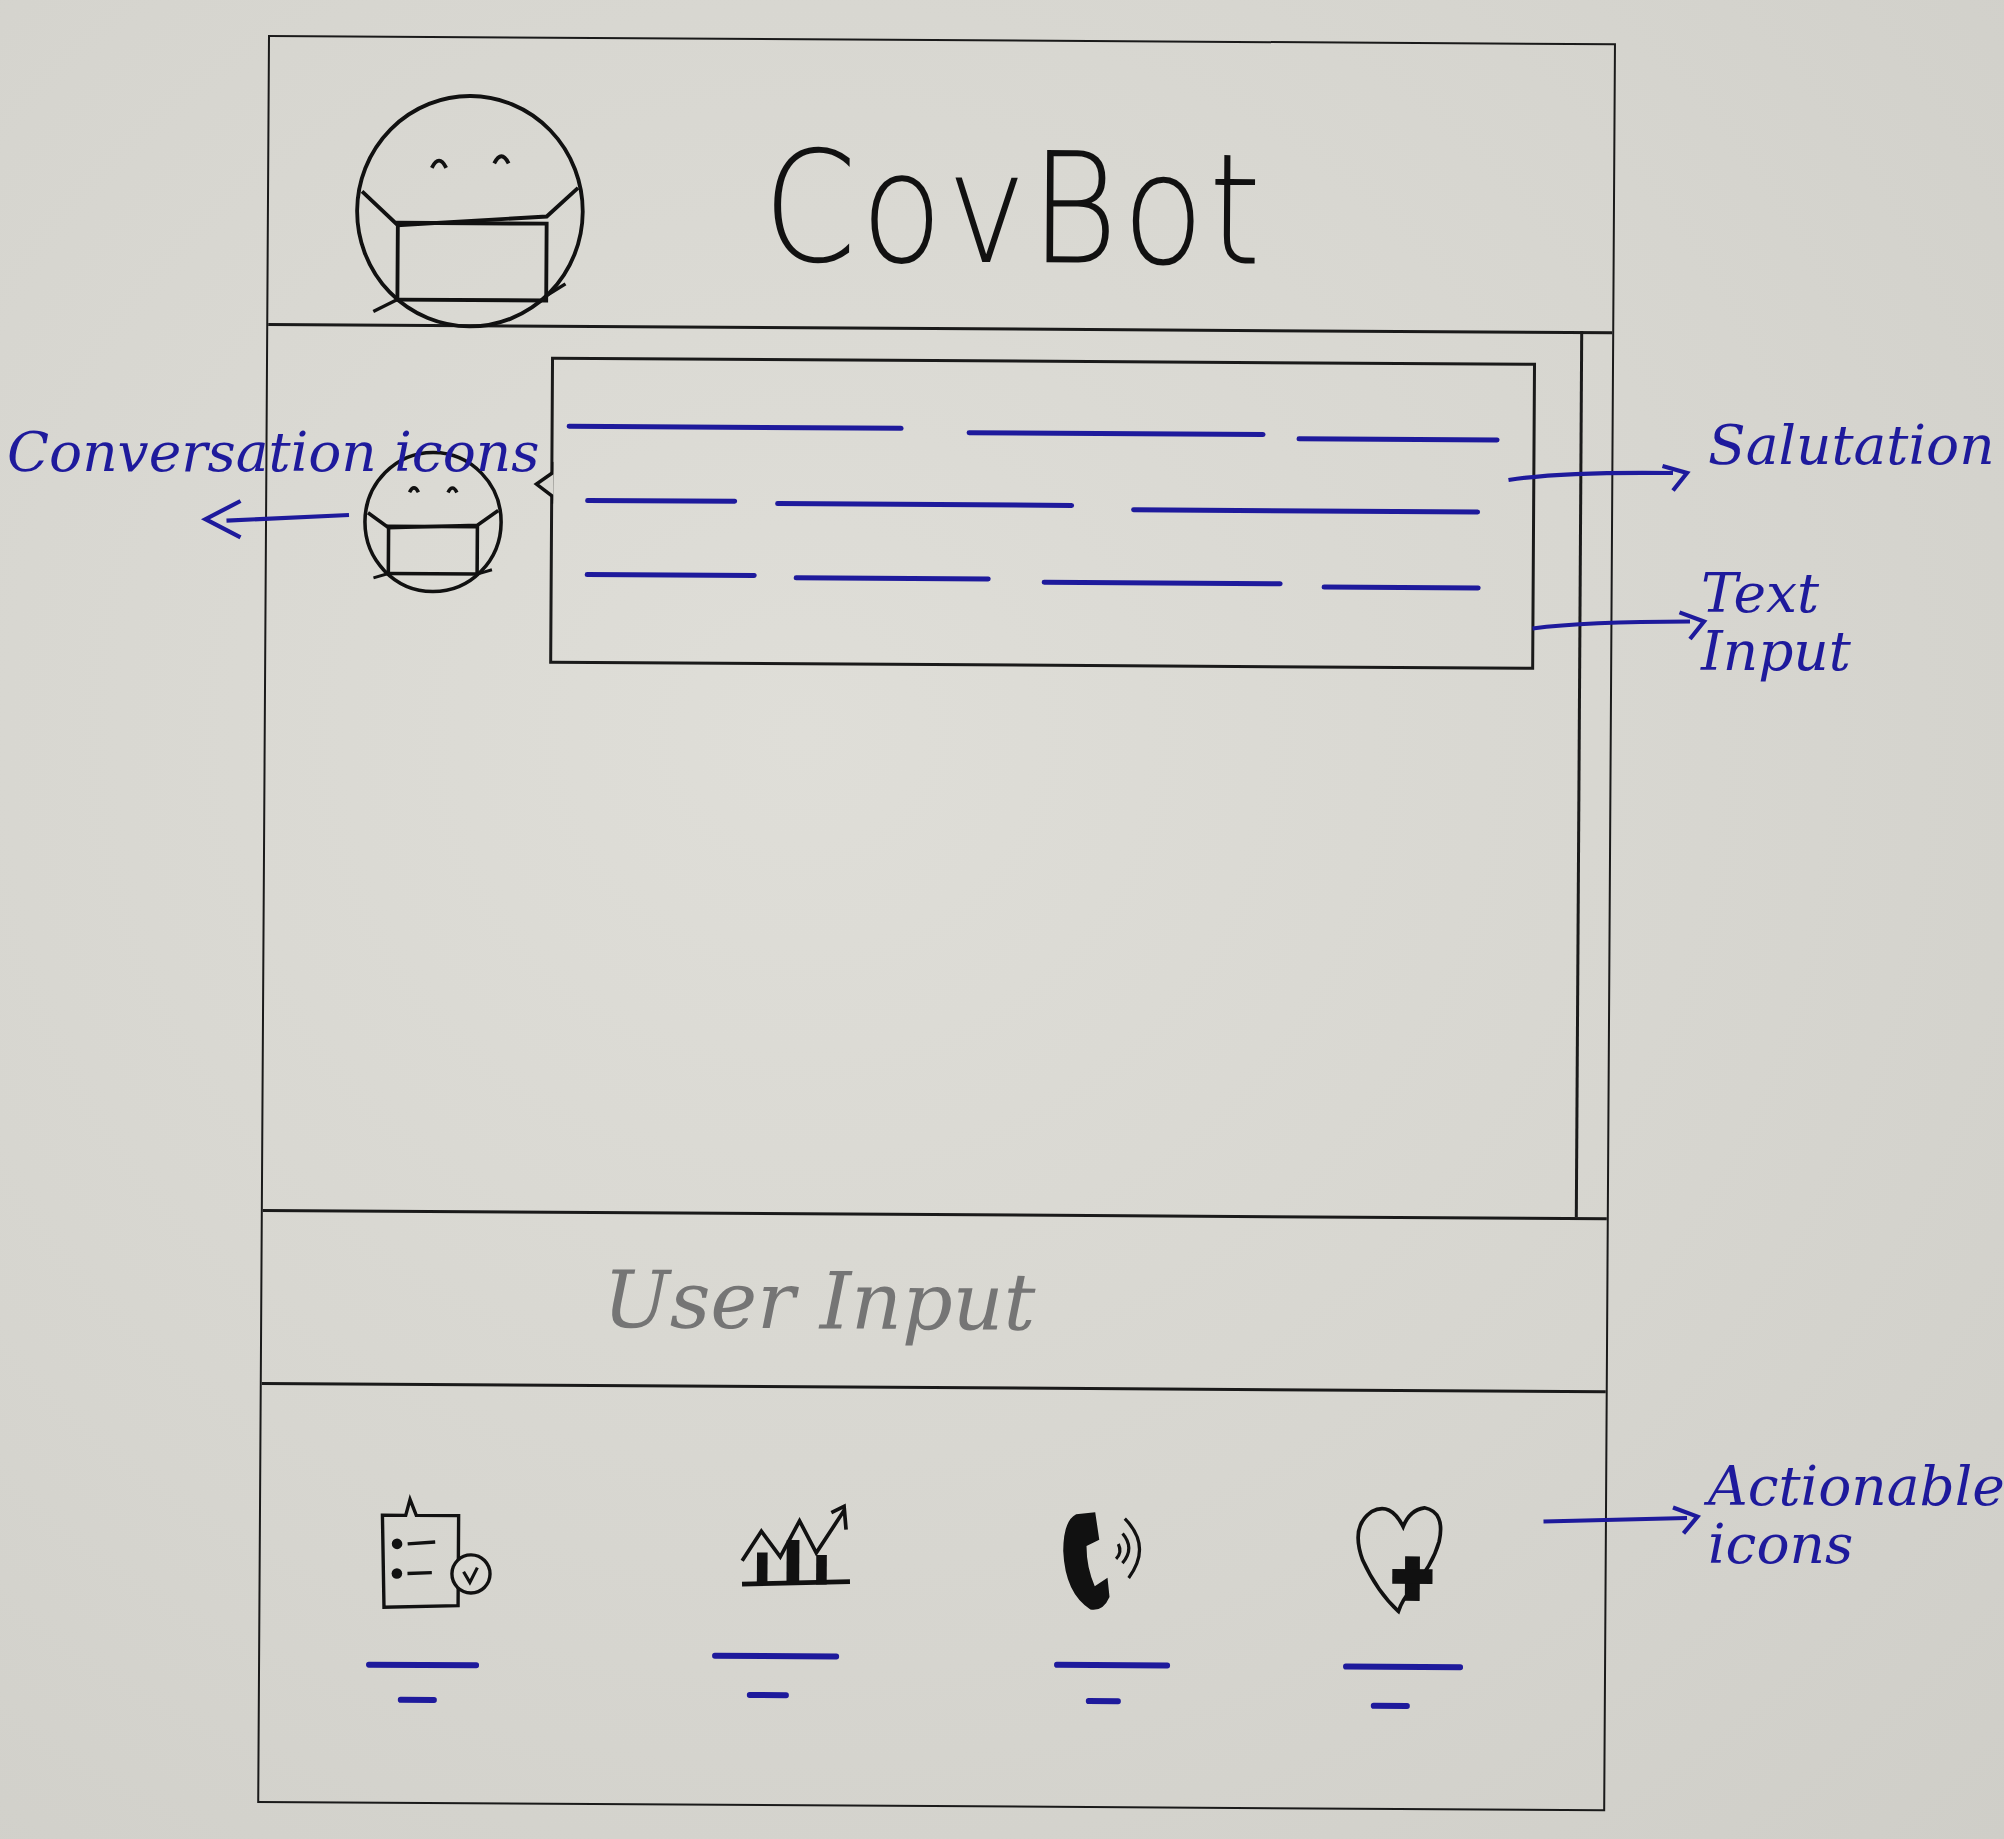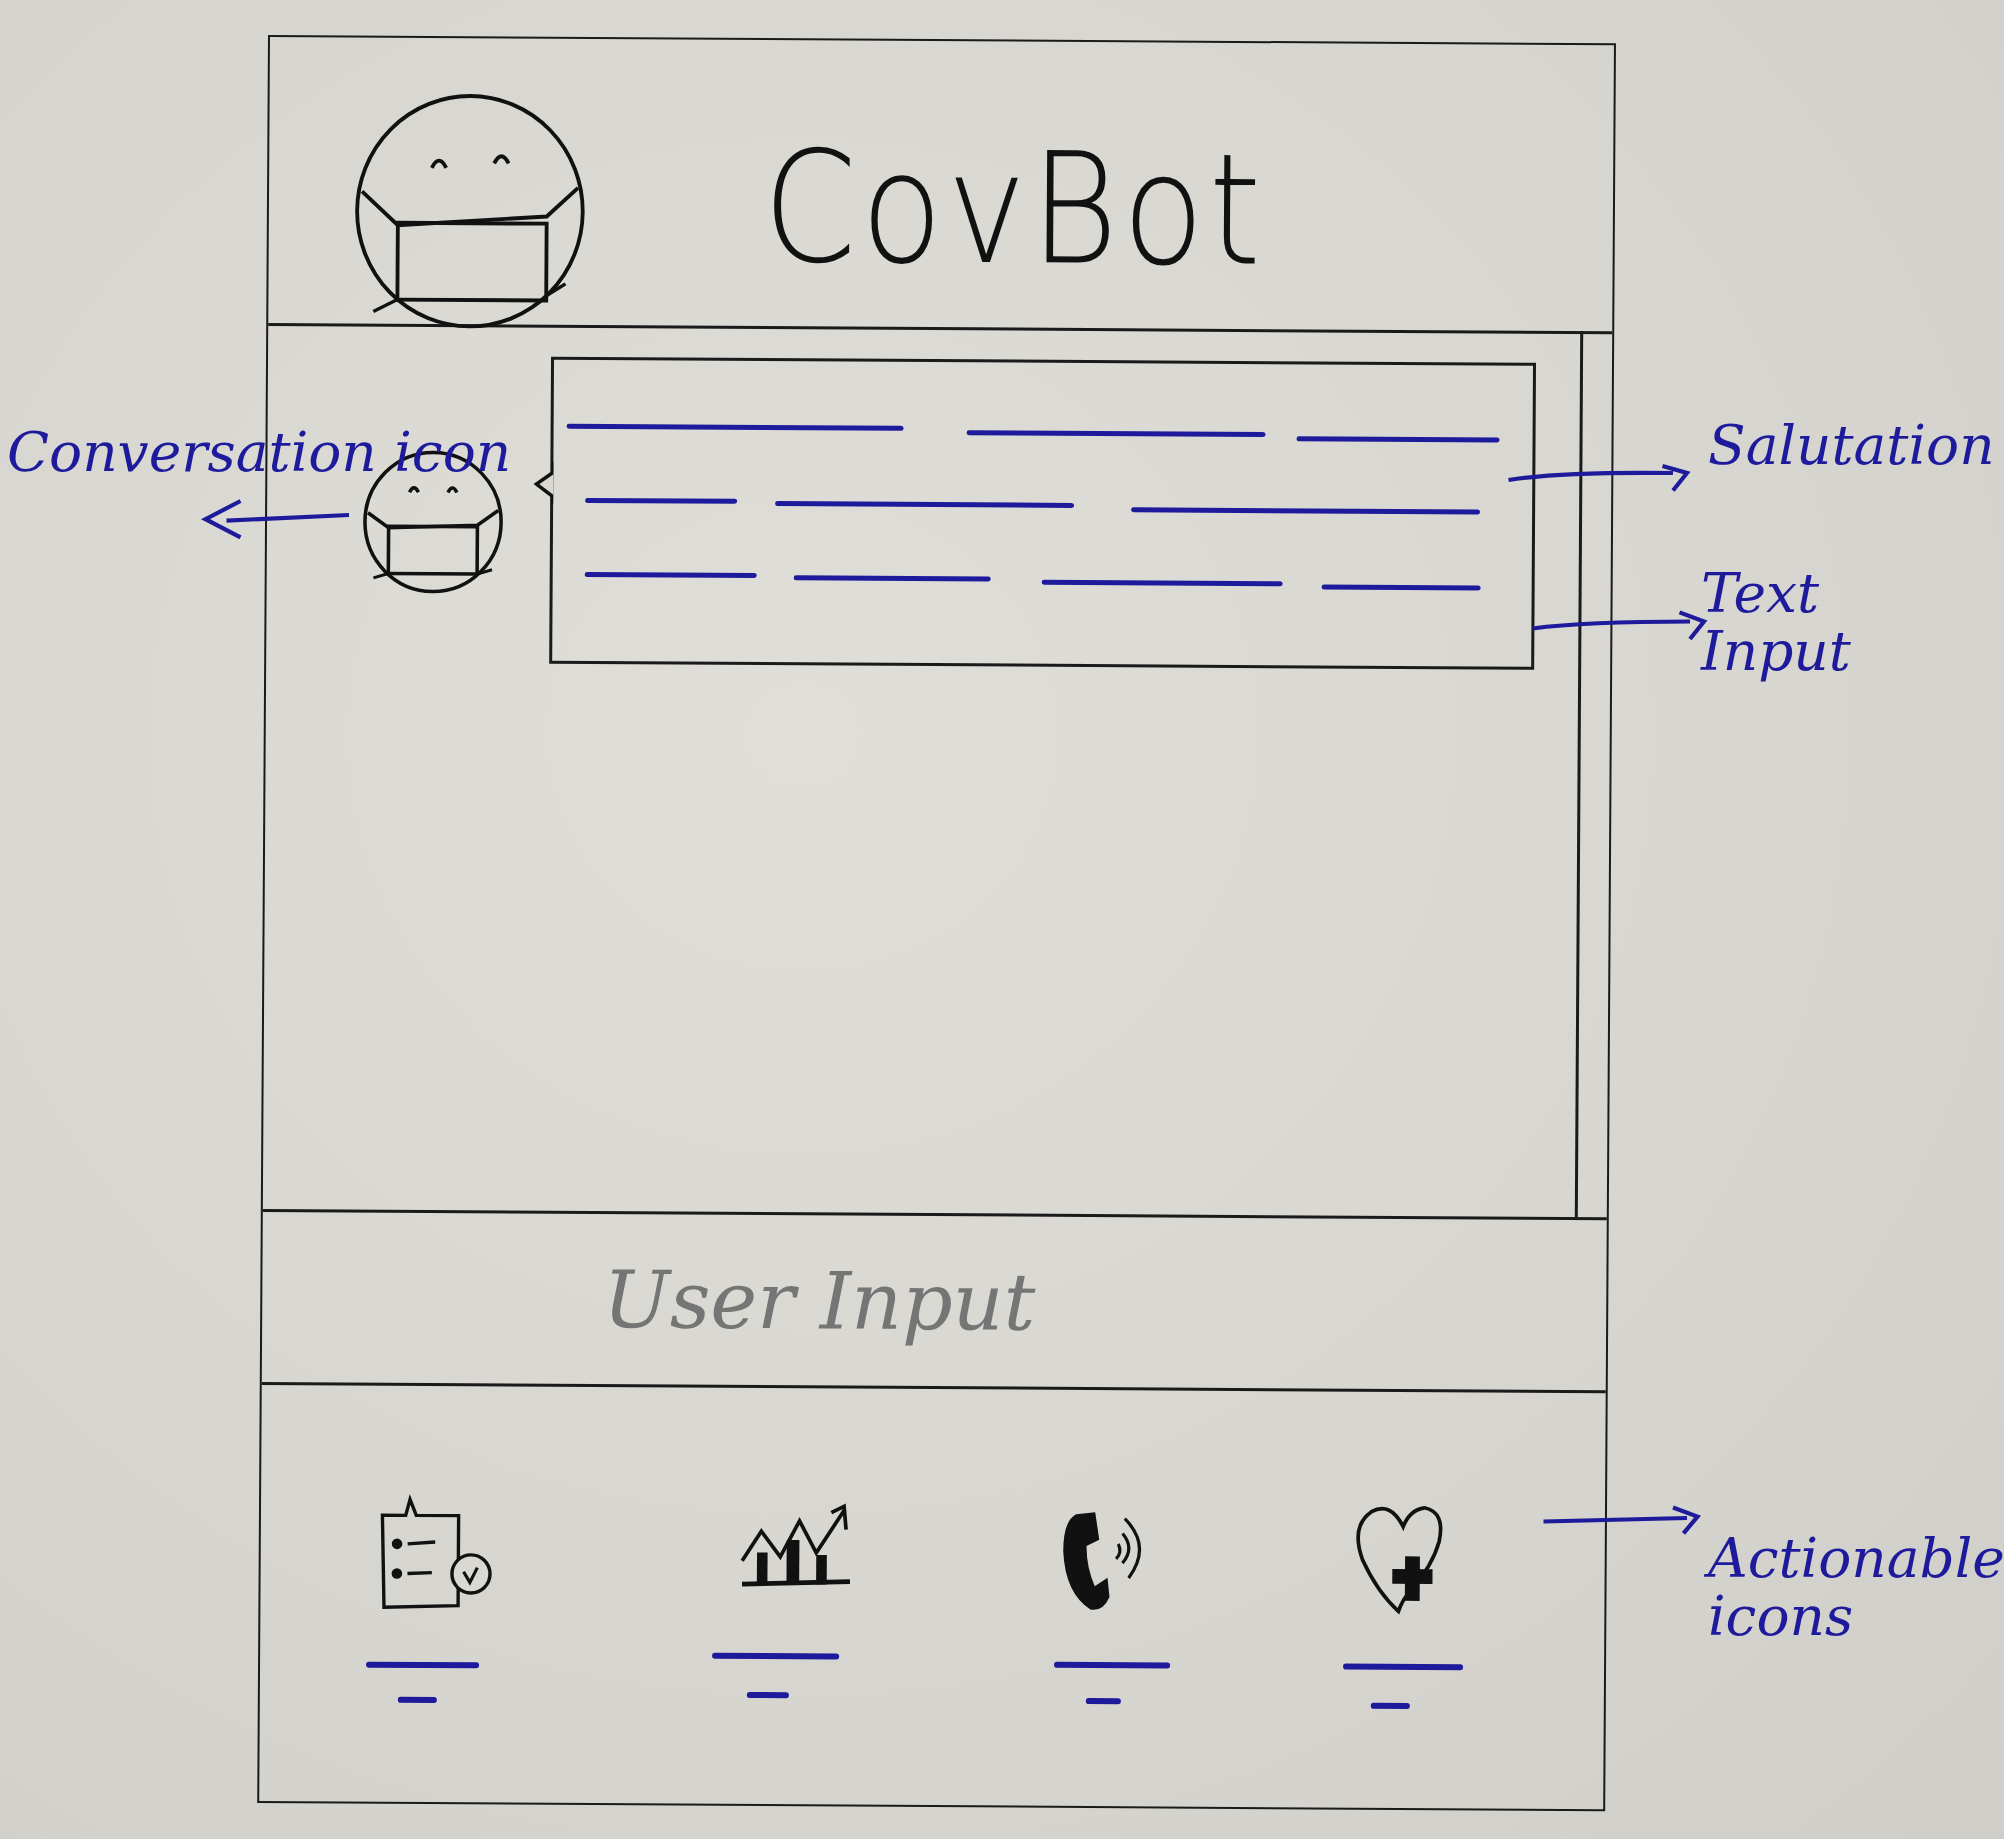--- a/index.html
+++ b/index.html
@@ -277,21 +277,21 @@
         <rect x="58" y="58" width="14" height="42" fill="#111"></rect>
         <rect x="46" y="70" width="38" height="14" fill="#111"></rect>
       </svg>
       <div class="label-line" style="left:21px;top:169px;width:120px"></div>
       <div class="label-line" style="left:49px;top:208px;width:39px"></div>
     </div>
 
   </div>
 </div>
 
-<div class="anno" style="left:7px;top:424px">Conversation icon</div>
+<div class="anno" style="left:7px;top:424px">Conversation icons</div>
 <svg class="anno-arrow" style="left:198px;top:494px" width="155" height="49" viewBox="0 0 220 70">
   <path d="M215 30 L40 38" stroke="#1e1a9c" stroke-width="6" fill="none"></path>
   <path d="M60 10 L10 36 L60 62" stroke="#1e1a9c" stroke-width="6" fill="none"></path>
 </svg>
 
 <svg class="anno-arrow" style="left:1504px;top:452px" width="212" height="42" viewBox="0 0 300 60">
   <path d="M5 40 Q80 28 240 30" stroke="#1e1a9c" stroke-width="6" fill="none"></path>
   <path d="M225 20 L260 30 L240 55" stroke="#1e1a9c" stroke-width="6" fill="none"></path>
 </svg>
 <div class="anno" style="left:1708px;top:417px">Salutation</div>
@@ -299,14 +299,14 @@
 <svg class="anno-arrow" style="left:1528px;top:604px" width="198" height="42" viewBox="0 0 280 60">
   <path d="M5 35 Q80 25 230 25" stroke="#1e1a9c" stroke-width="6" fill="none"></path>
   <path d="M215 12 L250 25 L230 50" stroke="#1e1a9c" stroke-width="6" fill="none"></path>
 </svg>
 <div class="anno" style="left:1701px;top:565px;width:184px">Text Input</div>
 
 <svg class="anno-arrow" style="left:1539px;top:1497px" width="184" height="42" viewBox="0 0 260 60">
   <path d="M5 35 L210 30" stroke="#1e1a9c" stroke-width="6" fill="none"></path>
   <path d="M190 15 L225 28 L205 52" stroke="#1e1a9c" stroke-width="6" fill="none"></path>
 </svg>
-<div class="anno" style="left:1708px;top:1530px;width:282px">Actionable icons</div>
+<div class="anno" style="left:1708px;top:1458px;width:282px">Actionable icons</div>
 
 
 </body></html>

